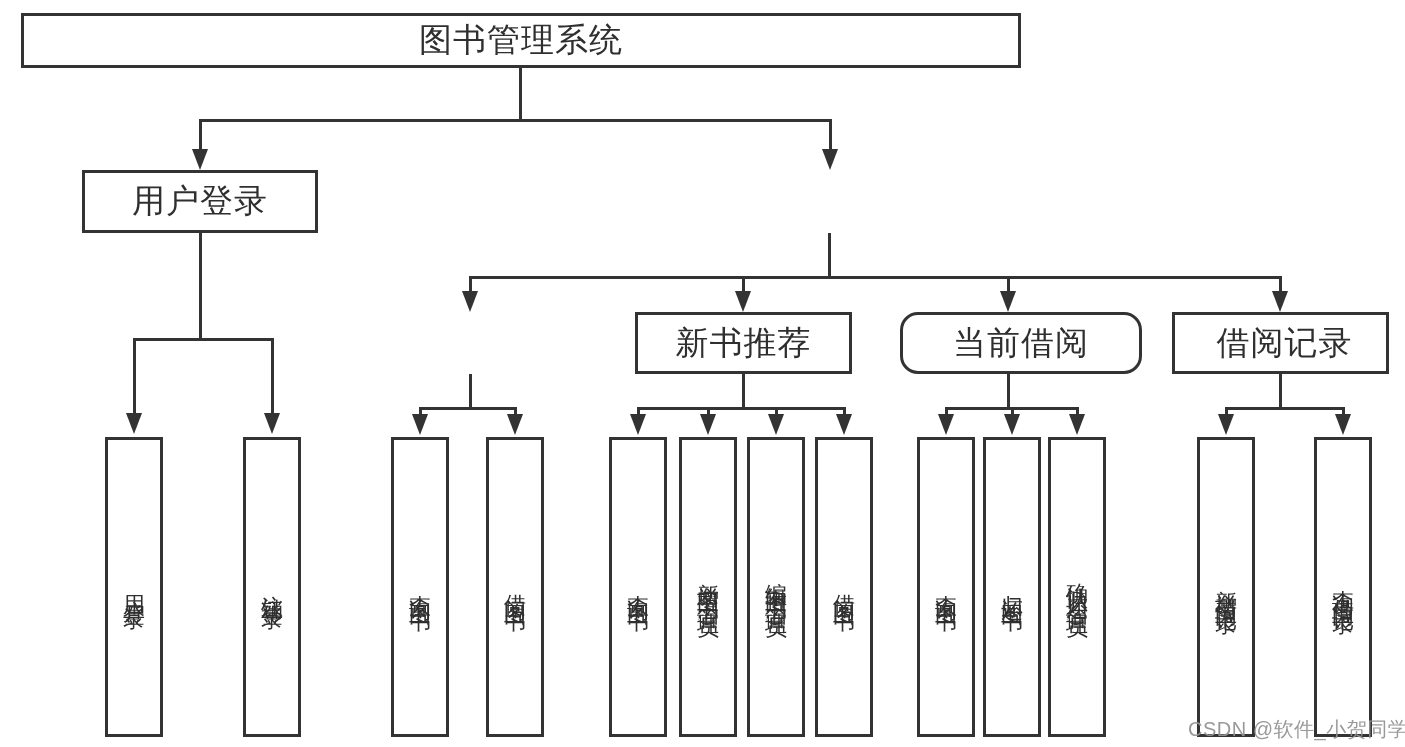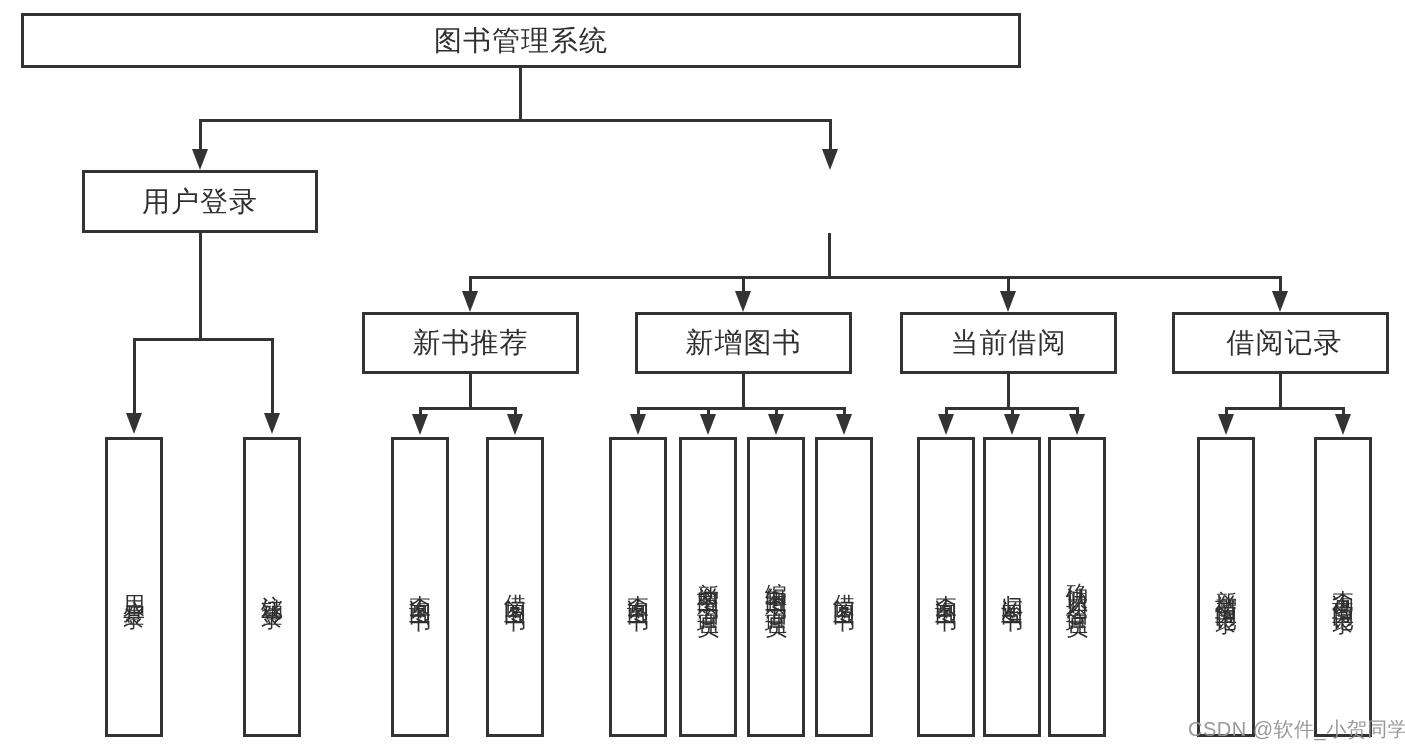--- a/index.html
+++ b/index.html
@@ -15,21 +15,21 @@
   .box {
     position: absolute;
     box-sizing: border-box;
     border: 3px solid #333333;
     background: #ffffff;
     display: flex;
     align-items: center;
     justify-content: center;
     color: #2f2f2f;
   }
-  .hbox { font-size: 28px; letter-spacing: 1px; }
+  .hbox { font-size: 33px; letter-spacing: 1px; }
   .vbox .vtext {
     writing-mode: vertical-lr;
     text-orientation: mixed;
     font-size: 22px;
     letter-spacing: 5px;
     color: #2f2f2f;
     white-space: nowrap;
   }
   
   .hline, .vline { position: absolute; background: #333333; }
@@ -86,27 +86,24 @@
   <div class="hline" style="left:469px; top:276px; width:812px;"></div>
   <div class="vline" style="left:469px; top:276px; height:17px;"></div>
   <div class="ah" style="left:462px; top:291px;"></div>
   <div class="vline" style="left:742px; top:276px; height:17px;"></div>
   <div class="ah" style="left:735px; top:291px;"></div>
   <div class="vline" style="left:1007px; top:276px; height:17px;"></div>
   <div class="ah" style="left:1000px; top:291px;"></div>
   <div class="vline" style="left:1279px; top:276px; height:17px;"></div>
   <div class="ah" style="left:1272px; top:291px;"></div>
 
-  <div class="box hbox" style="left:362px; top:312px; width:217px; height:62px;">
+  <div class="box hbox" style="left:635px; top:312px; width:217px; height:62px;">
     <span>新书推荐</span>
   </div>
-  <div class="box hbox" style="left:635px; top:312px; width:217px; height:62px;">
-    <span>新增图书</span>
-  </div>
-  <div class="box hbox" style="left:900px; top:312px; width:217px; height:62px;">
+  <div class="box hbox" style="left:900px; top:312px; width:242px; height:62px;border-radius:18px;">
     <span>当前借阅</span>
   </div>
   <div class="box hbox" style="left:1172px; top:312px; width:217px; height:62px;padding-left:8px;">
     <span>借阅记录</span>
   </div>
 
   <div class="vline" style="left:469px; top:374px; height:33px;"></div>
   <div class="hline" style="left:419px; top:407px; width:97px;"></div>
   <div class="vline" style="left:419px; top:407px; height:9px;"></div>
   <div class="ah" style="left:412px; top:414px;"></div>

